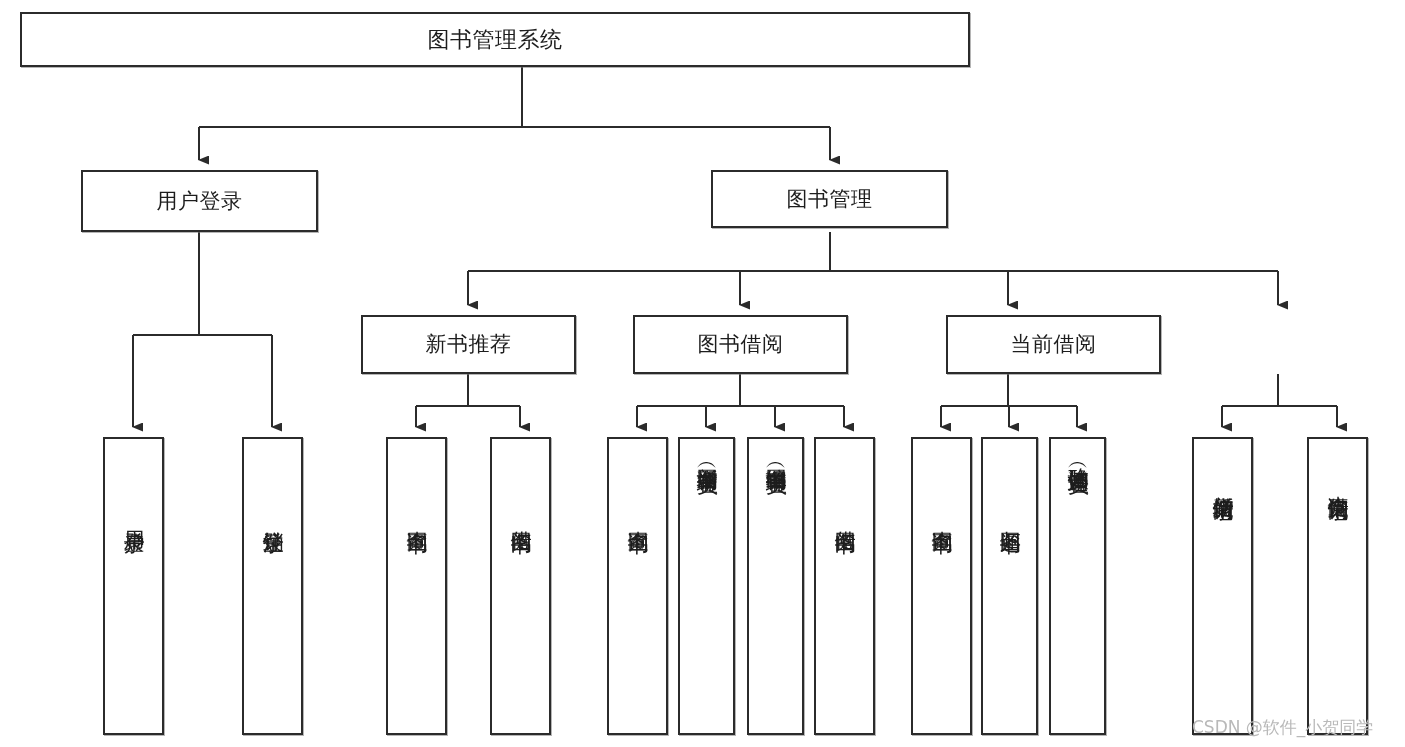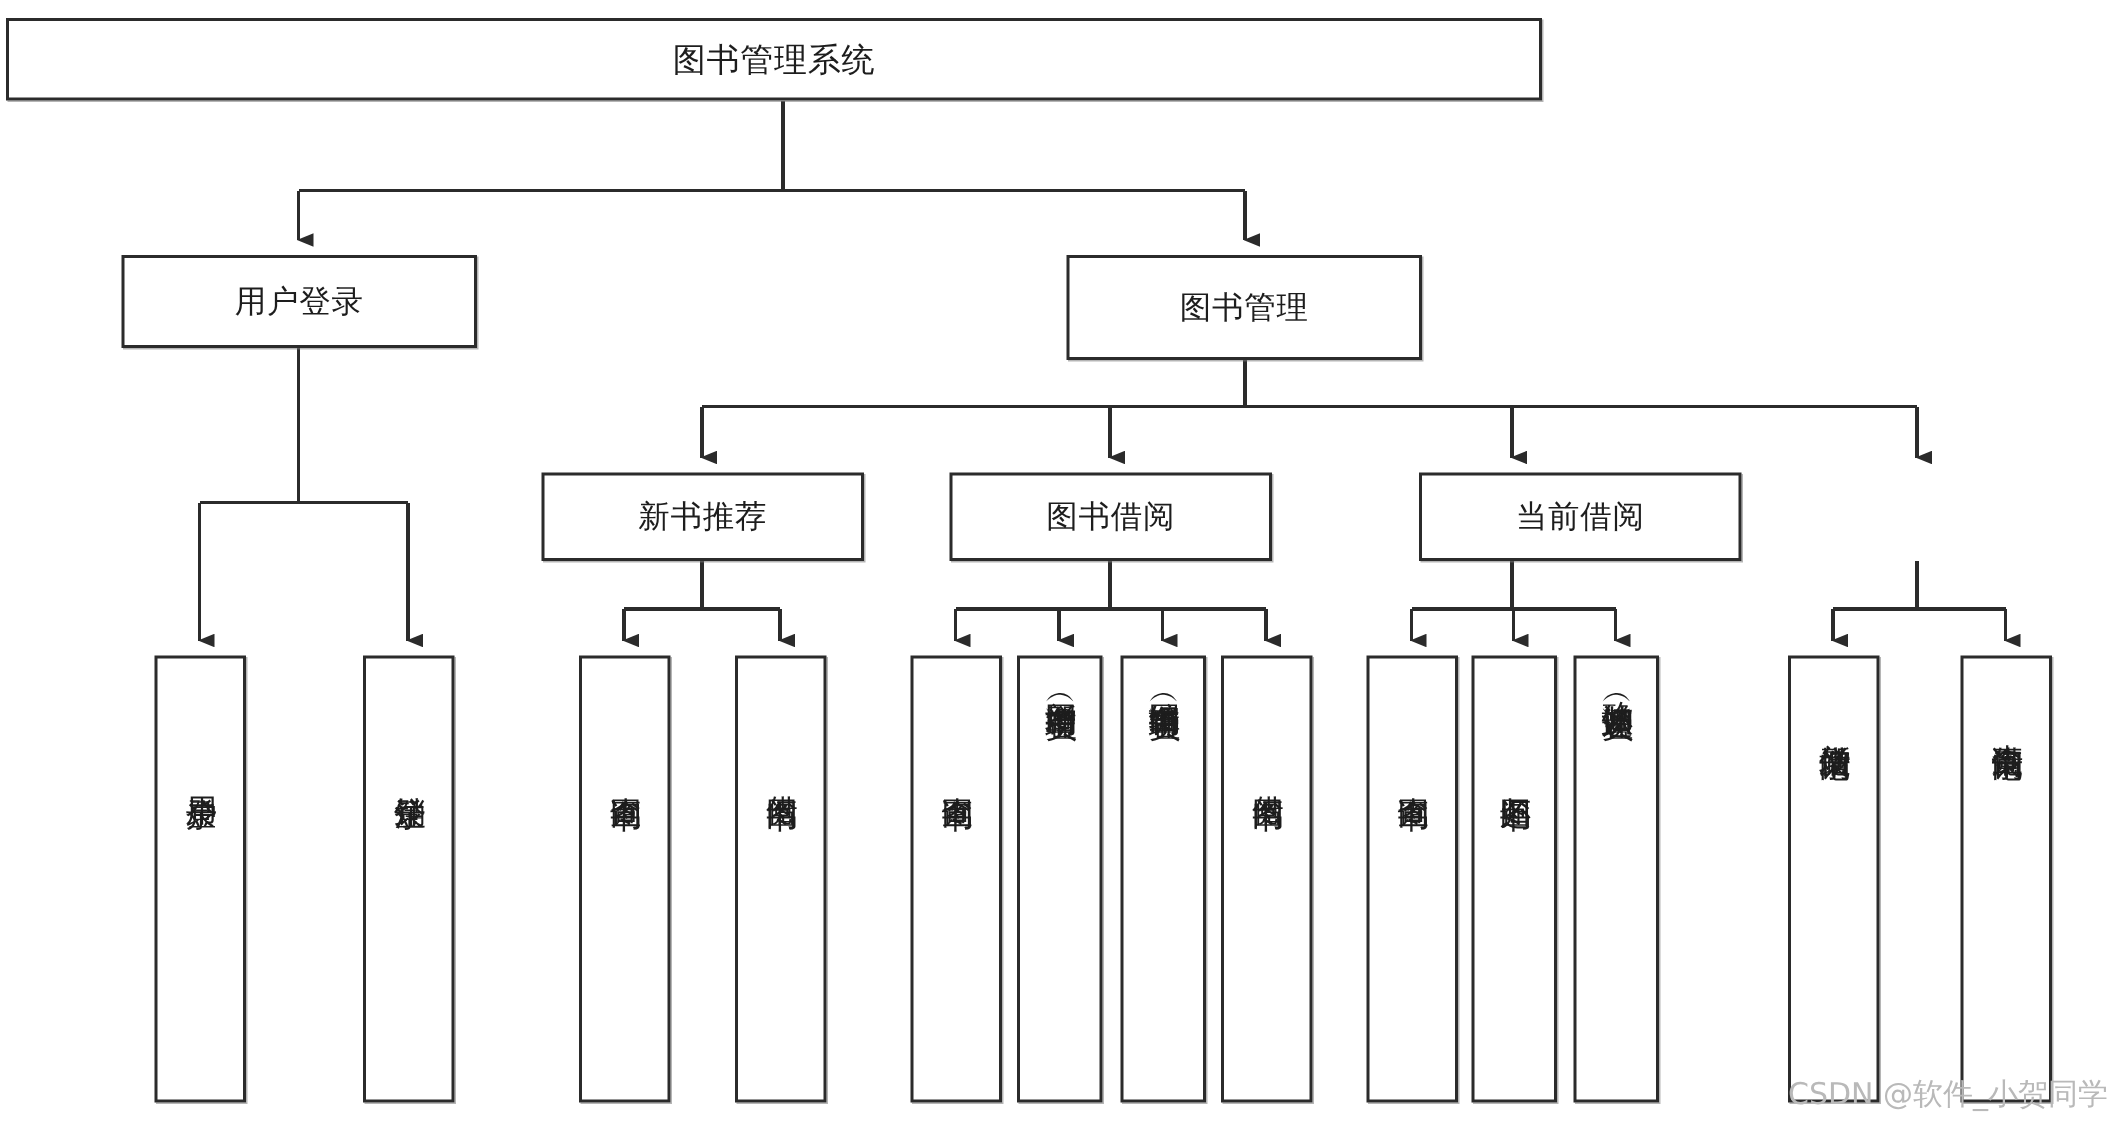--- a/index.html
+++ b/index.html
@@ -60,21 +60,21 @@
     line-height: 1.32;
     letter-spacing: 1px;
   }
   .node.root .node-label {
     font-size: 22px;
   }
   .watermark {
     position: absolute;
     left: 1192px;
     top: 716px;
-    font-size: 20px;
+    font-size: 17px;
     color: #b9b9b9;
     white-space: nowrap;
     z-index: 5;
     font-family: "DejaVu Sans", "Liberation Sans", sans-serif;
   }
 </style>
 </head>
 <body>
 
 <div id="diagram-canvas">
@@ -123,29 +123,29 @@
       <path d="M 1009 406 L 1009 427" marker-end="url(#arrowhead)"></path>
       <path d="M 1077 406 L 1077 427" marker-end="url(#arrowhead)"></path>
 
       <path d="M 1278 374 L 1278 406"></path>
       <path d="M 1222 406 L 1337 406"></path>
       <path d="M 1222 406 L 1222 427" marker-end="url(#arrowhead)"></path>
       <path d="M 1337 406 L 1337 427" marker-end="url(#arrowhead)"></path>
     </g>
   </svg>
 
-  <div class="node horizontal root" style="left:4px; top:12px; width:1024px; height:55px;font-family:Liberation Serif, serif;">
+  <div class="node horizontal root" style="left:20px; top:12px; width:950px; height:55px;">
     <span class="node-label">图书管理系统</span>
   </div>
 
   <div class="node horizontal" style="left:81px; top:170px; width:237px; height:62px;">
     <span class="node-label">用户登录</span>
   </div>
 
-  <div class="node horizontal" style="left:711px; top:170px; width:237px; height:70px;">
+  <div class="node horizontal" style="left:711px; top:170px; width:237px; height:58px;">
     <span class="node-label">图书管理</span>
   </div>
 
   <div class="node horizontal" style="left:361px; top:315px; width:215px; height:59px;">
     <span class="node-label">新书推荐</span>
   </div>
 
   <div class="node horizontal" style="left:633px; top:315px; width:215px; height:59px;">
     <span class="node-label">图书借阅</span>
   </div>

